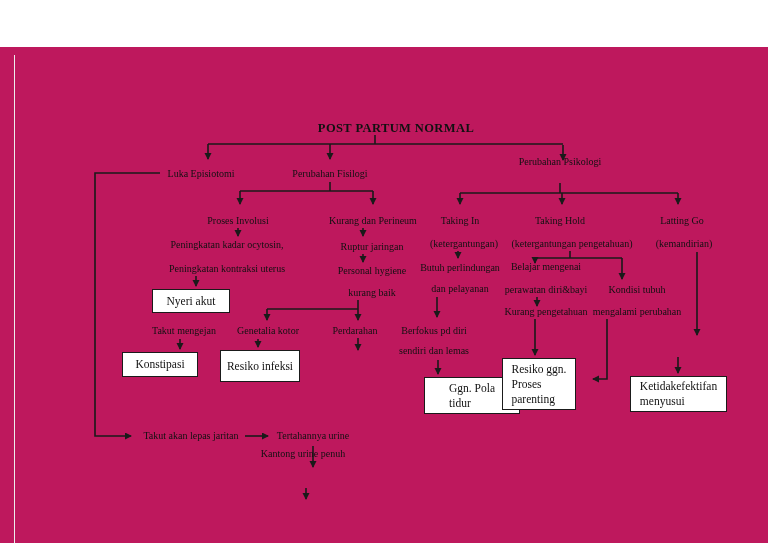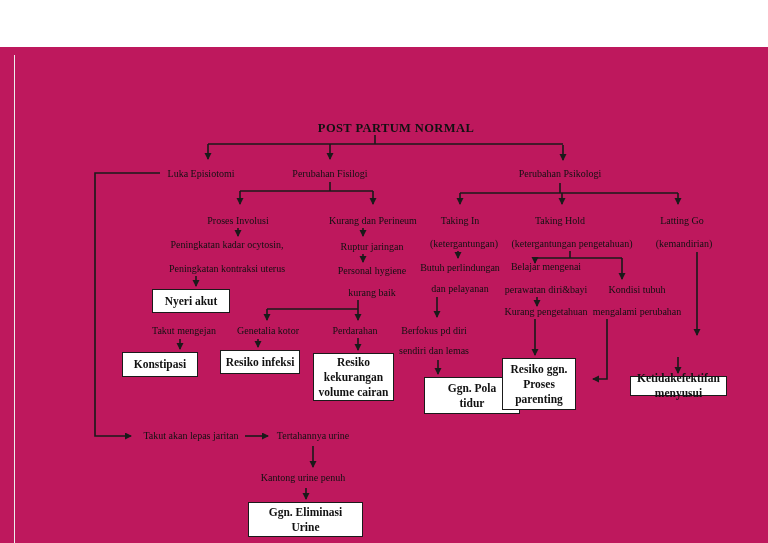--- a/index.html
+++ b/index.html
@@ -12,22 +12,22 @@
   .title{
     position:absolute;transform:translateX(-50%);font-weight:bold;font-size:12.5px;
     letter-spacing:.4px;white-space:nowrap;
   }
   .lbl{
     position:absolute;transform:translateX(-50%);text-align:center;
     font-size:10px;line-height:14px;white-space:pre-line;
   }
   .box{
     position:absolute;border:1.5px solid #1a1a1a;background:#fff;
-    display:flex;align-items:center;justify-content:center;text-align:center;
-    font-weight:bold;font-size:11.5px;line-height:15px;white-space:pre-line;
+    display:flex;align-items:center;justify-content:center;
+    font-weight:normal;font-size:11.5px;line-height:15px;white-space:pre-line;
     box-sizing:border-box;
   }
 </style>
 </head>
 <body>
 
 <div class="page">
 
   <div class="edge-line"></div>
 
@@ -92,21 +92,21 @@
       <path d="M245 389 H268" marker-end="url(#arr)"></path>
       <path d="M313 399 V420" marker-end="url(#arr)"></path>
       <path d="M306 441 V452" marker-end="url(#arr)"></path>
     </g>
   </svg>
 
   <div class="title" style="left:396px;top:74px">POST PARTUM NORMAL</div>
 
   <div class="lbl" style="left:201px;top:120px">Luka Episiotomi</div>
   <div class="lbl" style="left:330px;top:120px">Perubahan Fisilogi</div>
-  <div class="lbl" style="left:560px;top:120px">Perubahan Psikologi</div>
+  <div class="lbl" style="left:560px;top:108px">Perubahan Psikologi</div>
 
   <div class="lbl" style="left:238px;top:167px">Proses Involusi</div>
   <div class="lbl" style="left:373px;top:167px">Kurang dan Perineum</div>
   <div class="lbl" style="left:460px;top:167px">Taking In</div>
   <div class="lbl" style="left:560px;top:167px">Taking Hold</div>
   <div class="lbl" style="left:682px;top:167px">Latting Go</div>
 
   <div class="lbl" style="left:464px;top:190px">(ketergantungan)</div>
   <div class="lbl" style="left:572px;top:190px">(ketergantungan pengetahuan)</div>
   <div class="lbl" style="left:684px;top:190px">(kemandirian)</div>
@@ -126,31 +126,26 @@
   <div class="lbl" style="left:546px;top:208px;line-height:23px">Belajar mengenai
 perawatan diri&amp;bayi</div>
   <div class="lbl" style="left:637px;top:232px;line-height:22px">Kondisi tubuh
 mengalami perubahan</div>
   <div class="lbl" style="left:546px;top:258px">Kurang pengetahuan</div>
   <div class="lbl" style="left:434px;top:274px;line-height:20px">Berfokus pd diri
 sendiri dan lemas</div>
 
   <div class="lbl" style="left:191px;top:382px">Takut akan lepas jaritan</div>
   <div class="lbl" style="left:313px;top:382px">Tertahannya urine</div>
-  <div class="lbl" style="left:303px;top:424px">Kantong urine penuh</div>
+  <div class="lbl" style="left:303px;top:400px">Kantong urine penuh</div>
 
   <div class="box" style="left:152px;top:242px;width:78px;height:24px">Nyeri akut</div>
   <div class="box" style="left:122px;top:305px;width:76px;height:25px">Konstipasi</div>
-  <div class="box" style="left:220px;top:303px;width:80px;height:24px">Resiko infeksi</div>
-  <div class="box" style="left:313px;top:306px;width:81px;height:48px">Resiko
-kekurangan
-volume cairan</div>
+  <div class="box" style="left:220px;top:303px;width:80px;height:32px">Resiko infeksi</div>
   <div class="box" style="left:424px;top:330px;width:96px;height:37px">Ggn. Pola
 tidur</div>
   <div class="box" style="left:502px;top:311px;width:74px;height:52px">Resiko ggn.
 Proses
 parenting</div>
-  <div class="box" style="left:630px;top:329px;width:97px;height:20px">Ketidakefektifan
+  <div class="box" style="left:630px;top:329px;width:97px;height:36px">Ketidakefektifan
 menyusui</div>
-  <div class="box" style="left:248px;top:455px;width:115px;height:35px">Ggn. Eliminasi
-Urine</div>
 
 </div>
 
 </body></html>

